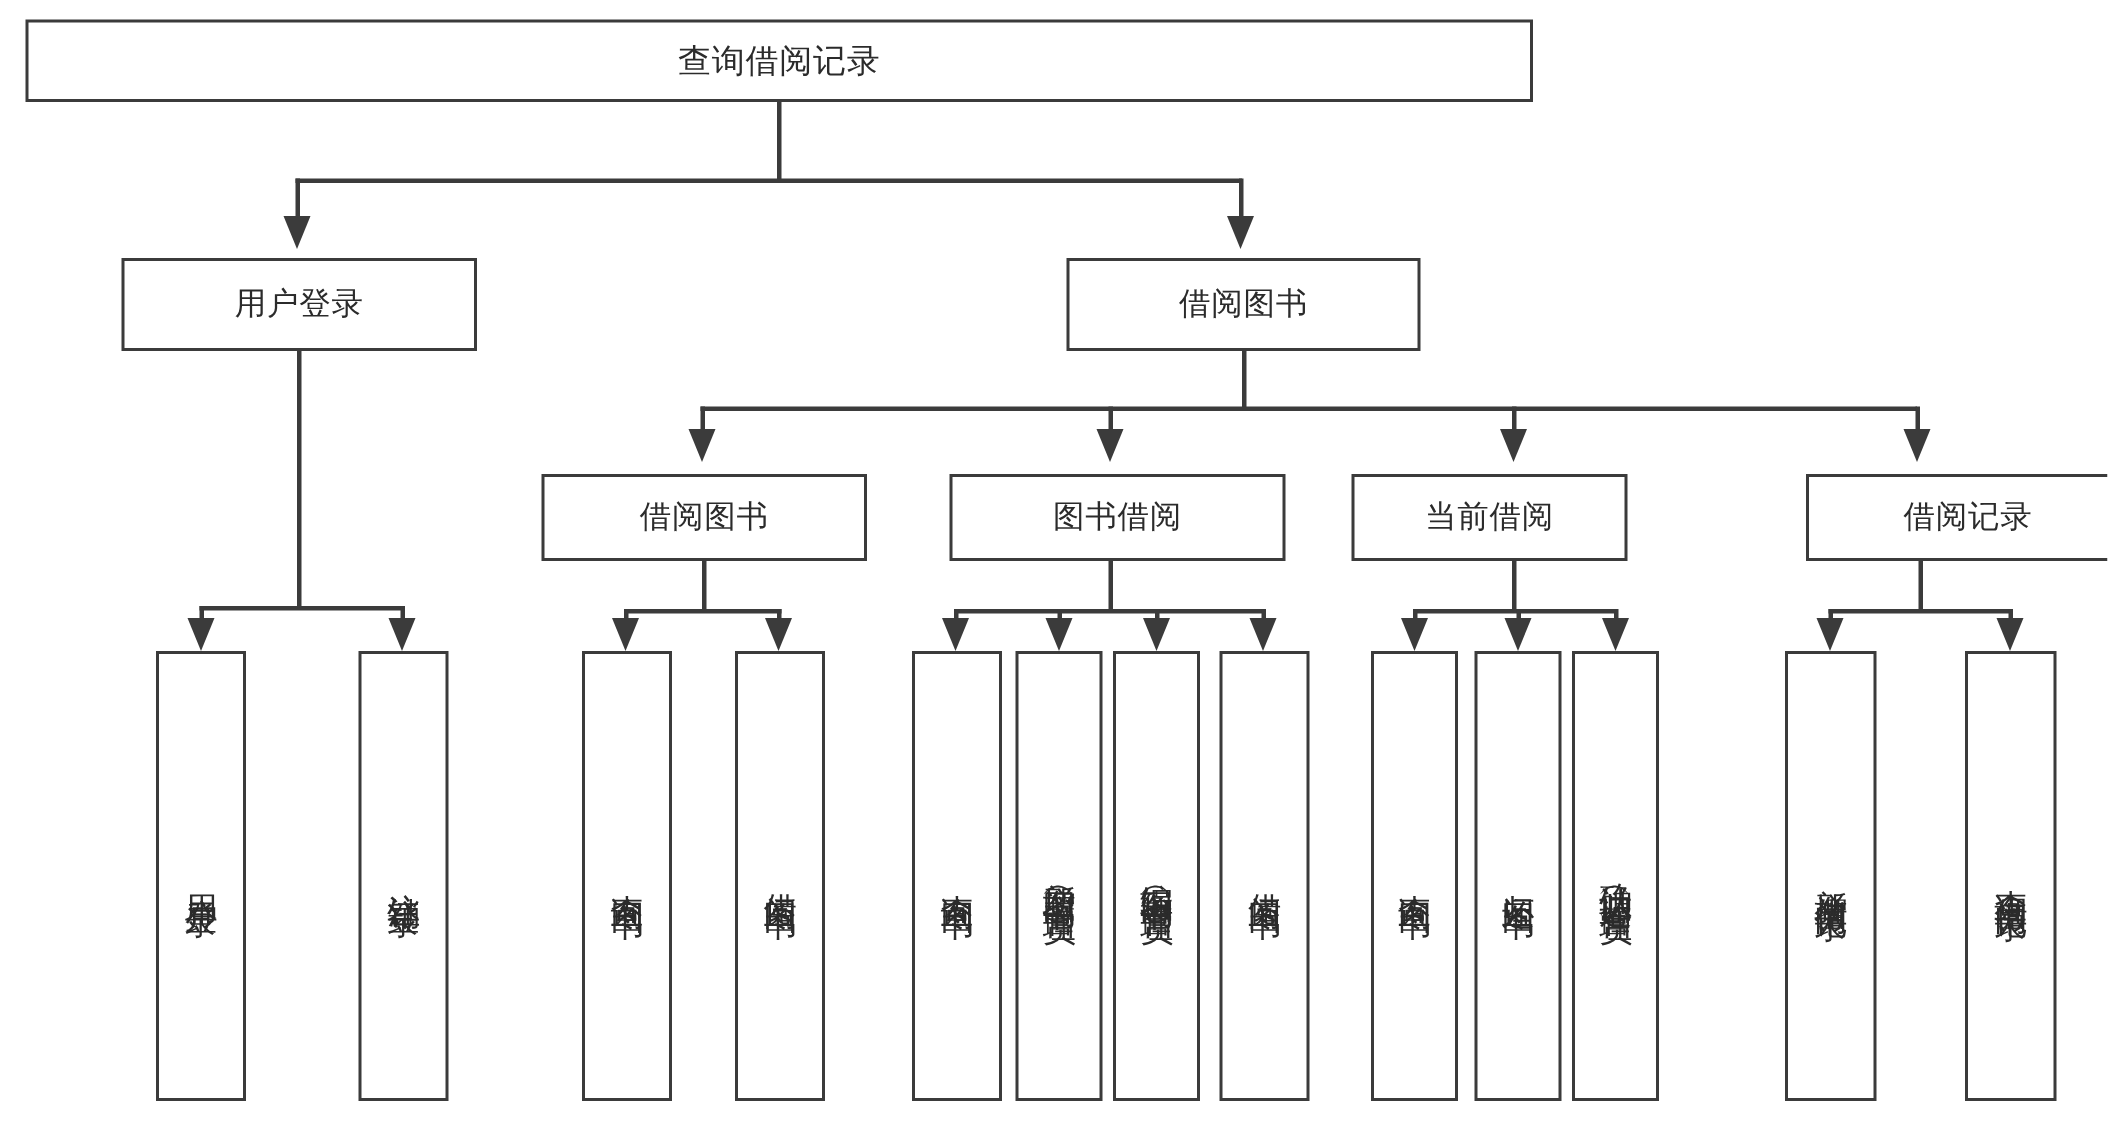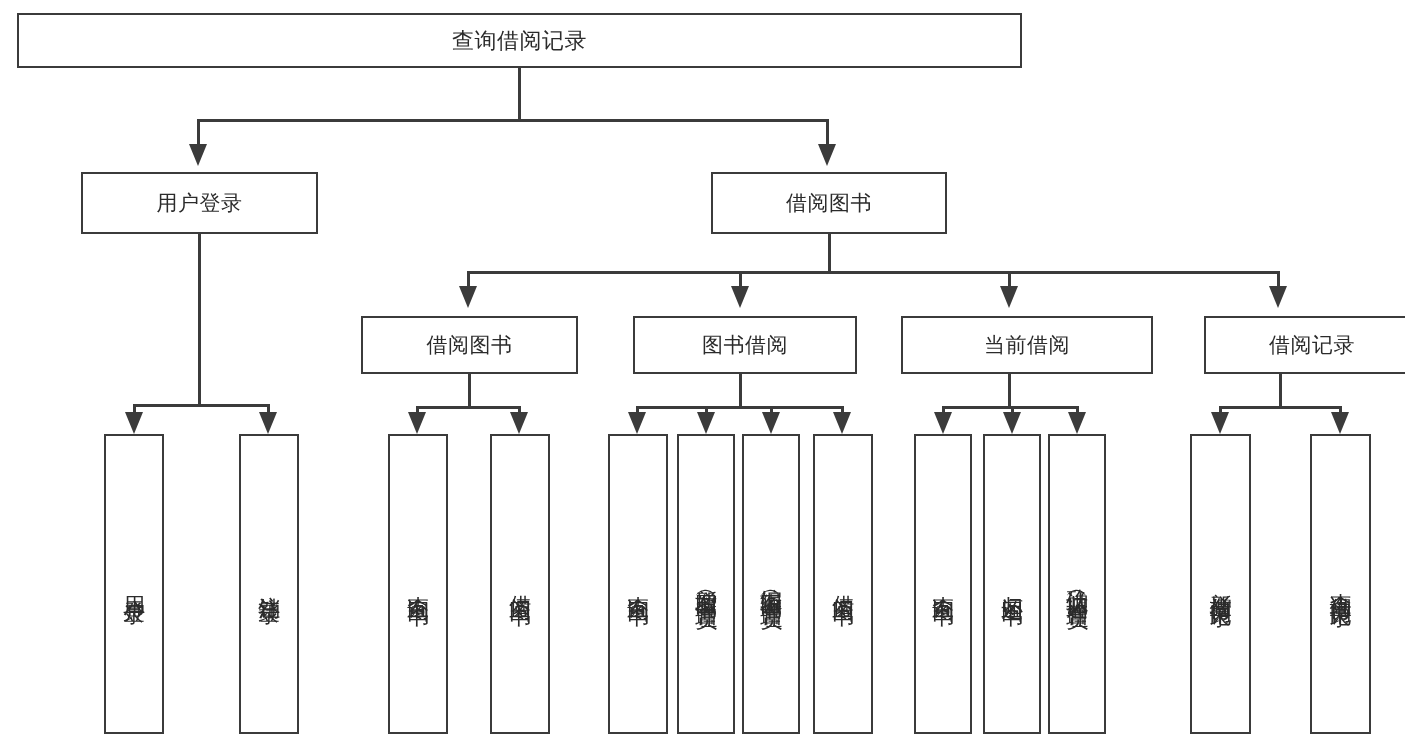--- a/index.html
+++ b/index.html
@@ -119,21 +119,21 @@
 
   <div class="edge edge-v" style="left:1277px; top:271px; width:3px; height:17px;"></div>
   <div class="arrow" style="left:1269px; top:286px;"></div>
 
   <div class="node" style="left:361px; top:316px; width:217px; height:58px;">
     <span class="node-label h-label">借阅图书</span>
   </div>
   <div class="node" style="left:633px; top:316px; width:224px; height:58px;">
     <span class="node-label h-label">图书借阅</span>
   </div>
-  <div class="node" style="left:901px; top:316px; width:252px; height:58px;">
+  <div class="node" style="left:901px; top:316px; width:184px; height:58px;">
     <span class="node-label h-label">当前借阅</span>
   </div>
   <div class="node" style="left:1172px; top:316px; width:216px; height:58px;margin-left:32px;">
     <span class="node-label h-label">借阅记录</span>
   </div>
 
   <div class="edge edge-v" style="left:468px; top:374px; width:3px; height:34px;"></div>
   <div class="edge edge-h" style="left:416px; top:406px; width:105px; height:3px;"></div>
   <div class="edge edge-v" style="left:416px; top:406px; width:3px; height:10px;"></div>
   <div class="arrow" style="left:408px; top:412px;"></div>

